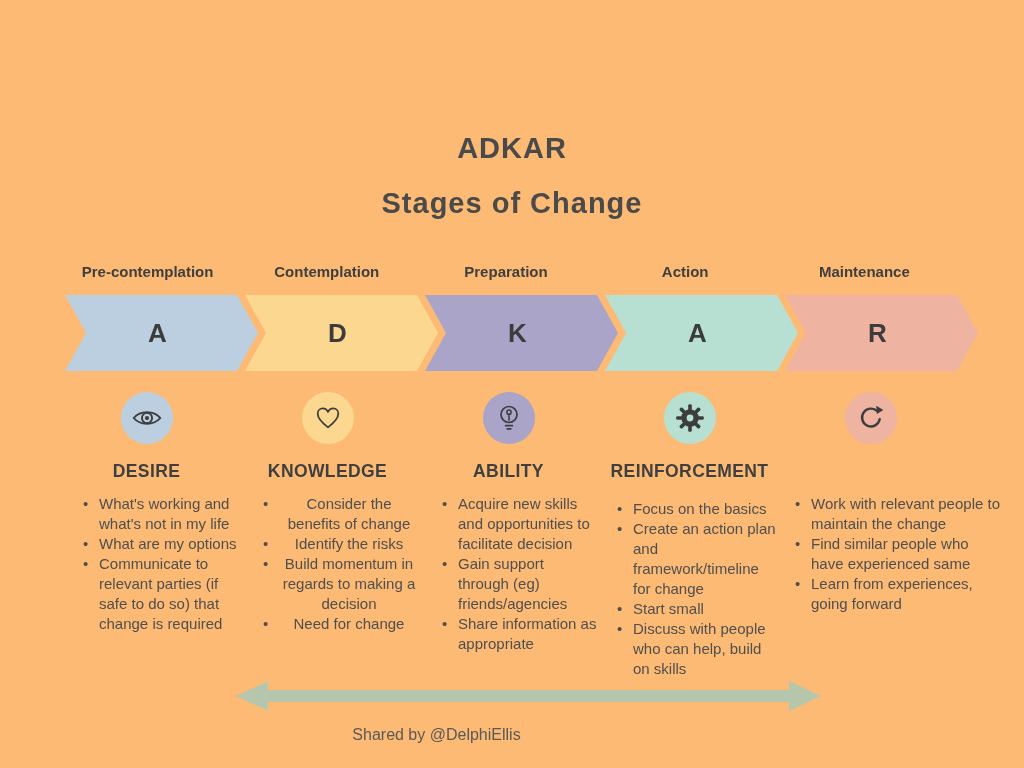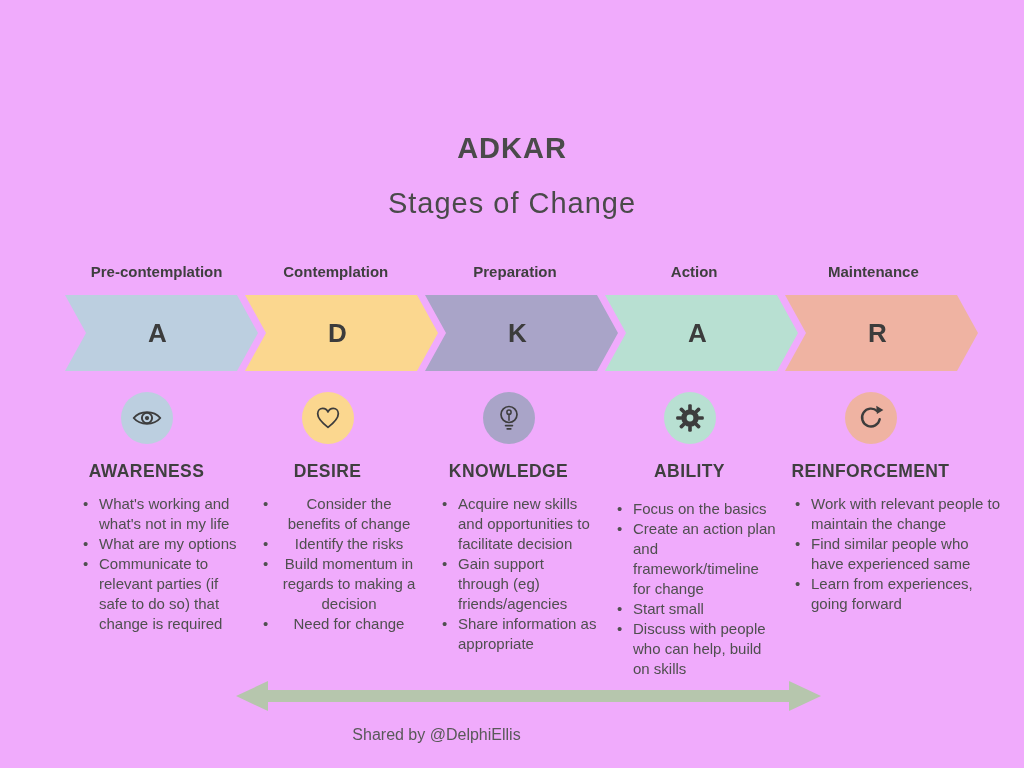--- a/index.html
+++ b/index.html
@@ -1,26 +1,26 @@
 <!DOCTYPE html>
 <html><head>
 <meta charset="utf-8">
 <style>
   html,body{margin:0;padding:0;background:#ffffff;}
   #canvas{
-    position:relative;width:1024px;height:768px;background:#f0abfc;overflow:hidden;
+    position:relative;width:1024px;height:768px;background:#fdba74;overflow:hidden;
     font-family:"Liberation Sans",sans-serif;color:#4a4a4a;
   }
   
   .title-1{position:absolute;top:132px;left:0;width:1024px;text-align:center;
     font-size:29px;font-weight:700;letter-spacing:1px;color:#4a4a4a;}
   .title-2{position:absolute;top:187px;left:0;width:1024px;text-align:center;
-    font-size:29px;font-weight:400;letter-spacing:1px;color:#4a4a4a;}
+    font-size:29px;font-weight:700;letter-spacing:1px;color:#4a4a4a;}
   
-  .labels-row{position:absolute;top:263px;left:67px;width:896px;display:flex;}
+  .labels-row{position:absolute;top:263px;left:58px;width:896px;display:flex;}
   .labels-row .cell{width:179.2px;text-align:center;font-size:15px;font-weight:700;color:#3f3f3f;}
   
   .chev-row{position:absolute;top:295px;left:65px;width:920px;height:76px;}
   .chev{position:absolute;top:0;width:193px;height:76px;
     clip-path:polygon(0 0,172px 0,100% 50%,172px 100%,0 100%,21px 50%);
     display:flex;align-items:center;justify-content:center;
     font-size:26px;font-weight:700;color:#3c3c3c;padding-right:8px;box-sizing:border-box;}
   .chev:nth-child(1){left:0;}
   .chev:nth-child(2){left:180px;}
   .chev:nth-child(3){left:360px;}
@@ -135,21 +135,20 @@
           <svg width="30" height="30" viewBox="0 0 32 32" fill="none">
             <path d="M22.7 8.8 A9.5 9.5 0 1 0 25.3 17.2" stroke="#3d3d3d" stroke-width="2.6" stroke-linecap="round"></path>
             <polygon points="21.6,3.0 29.2,7.4 22.3,11.6" fill="#3d3d3d"></polygon>
           </svg>
         </span>
       </div>
     </div>
   </div>
 
   <div class="headings-row">
-    <div class="cell">AWARENESS</div>
     <div class="cell">DESIRE</div>
     <div class="cell">KNOWLEDGE</div>
     <div class="cell">ABILITY</div>
     <div class="cell">REINFORCEMENT</div>
   </div>
 
   <ul class="blist c1">
     <li>What's working and what's not in my life</li>
     <li>What are my options</li>
     <li>Communicate to relevant parties (if safe to do so) that change is required</li>

